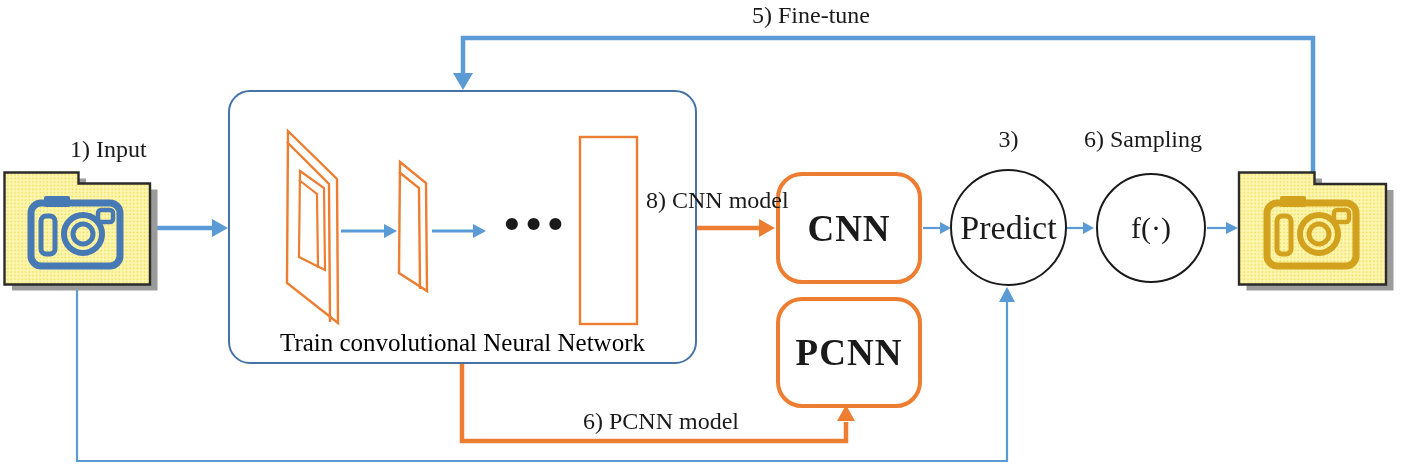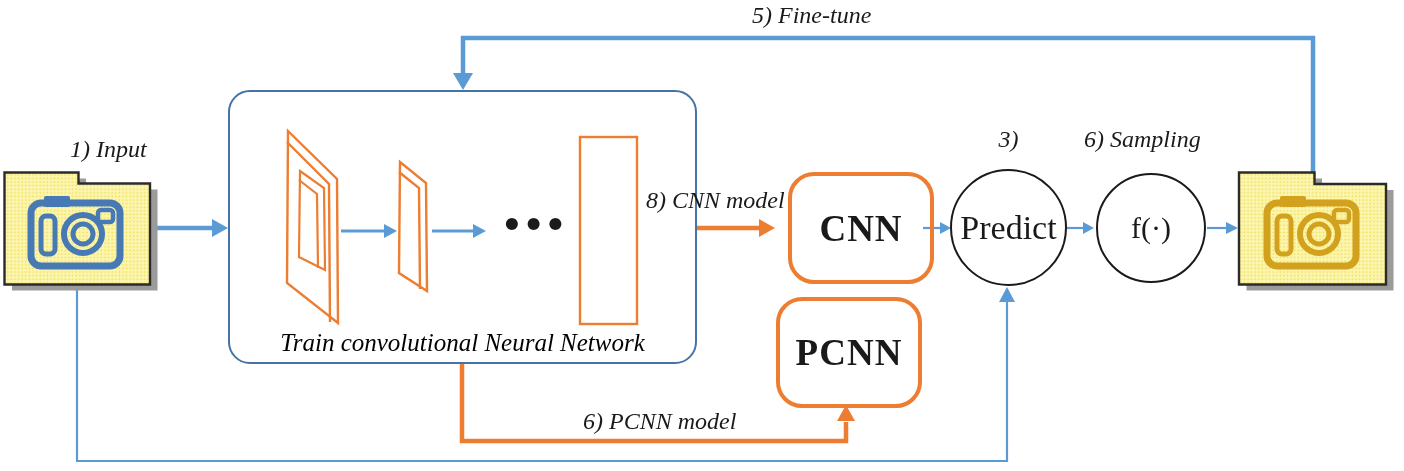--- a/index.html
+++ b/index.html
@@ -1,26 +1,26 @@
 <!DOCTYPE html>
 <html><head>
 <meta charset="utf-8">
 <style>
   html,body{margin:0;padding:0;background:#fff;}
   .canvas{position:relative;width:1404px;height:471px;background:#ffffff;overflow:hidden;
           font-family:"Liberation Serif",serif;color:#1a1a1a;}
   .abs{position:absolute;}
   svg{display:block;}
-  .lbl{position:absolute;font-size:24px;line-height:1.1;color:#1a1a1a;white-space:nowrap;font-style:italic;}
+  .lbl{position:absolute;font-size:24px;line-height:1.1;color:#1a1a1a;white-space:nowrap;}
   .node{position:absolute;display:flex;align-items:center;justify-content:center;
         box-sizing:border-box;background:transparent;}
   .train-box{left:228px;top:90px;width:469px;height:274px;border:2.4px solid #4573A6;border-radius:22px;}
   .train-lbl{left:230px;top:329px;width:465px;text-align:center;font-size:25px;color:#000000;}
   .orange-box{border:4px solid #ED7D31;border-radius:26px;font-weight:bold;font-size:37px;letter-spacing:1px;}
-  .cnn-box{left:776px;top:172px;width:146px;height:112px;margin-left:12px;}
+  .cnn-box{left:776px;top:172px;width:146px;height:112px;}
   .pcnn-box{left:776px;top:297px;width:146px;height:111px;align-items:center;}
   .circle{border:2.5px solid #1a1a1a;border-radius:50%;background:#fff0;}
   .predict-circle{left:950px;top:169px;width:117px;height:117px;font-size:34px;}
   .f-circle{left:1096px;top:173px;width:110px;height:110px;font-size:30px;}
   .ellipsis{left:501px;top:207px;font-family:"DejaVu Sans",sans-serif;font-size:34px;font-weight:bold;letter-spacing:0px;}
 </style>
 </head>
 <body>
 
 <div class="canvas">

